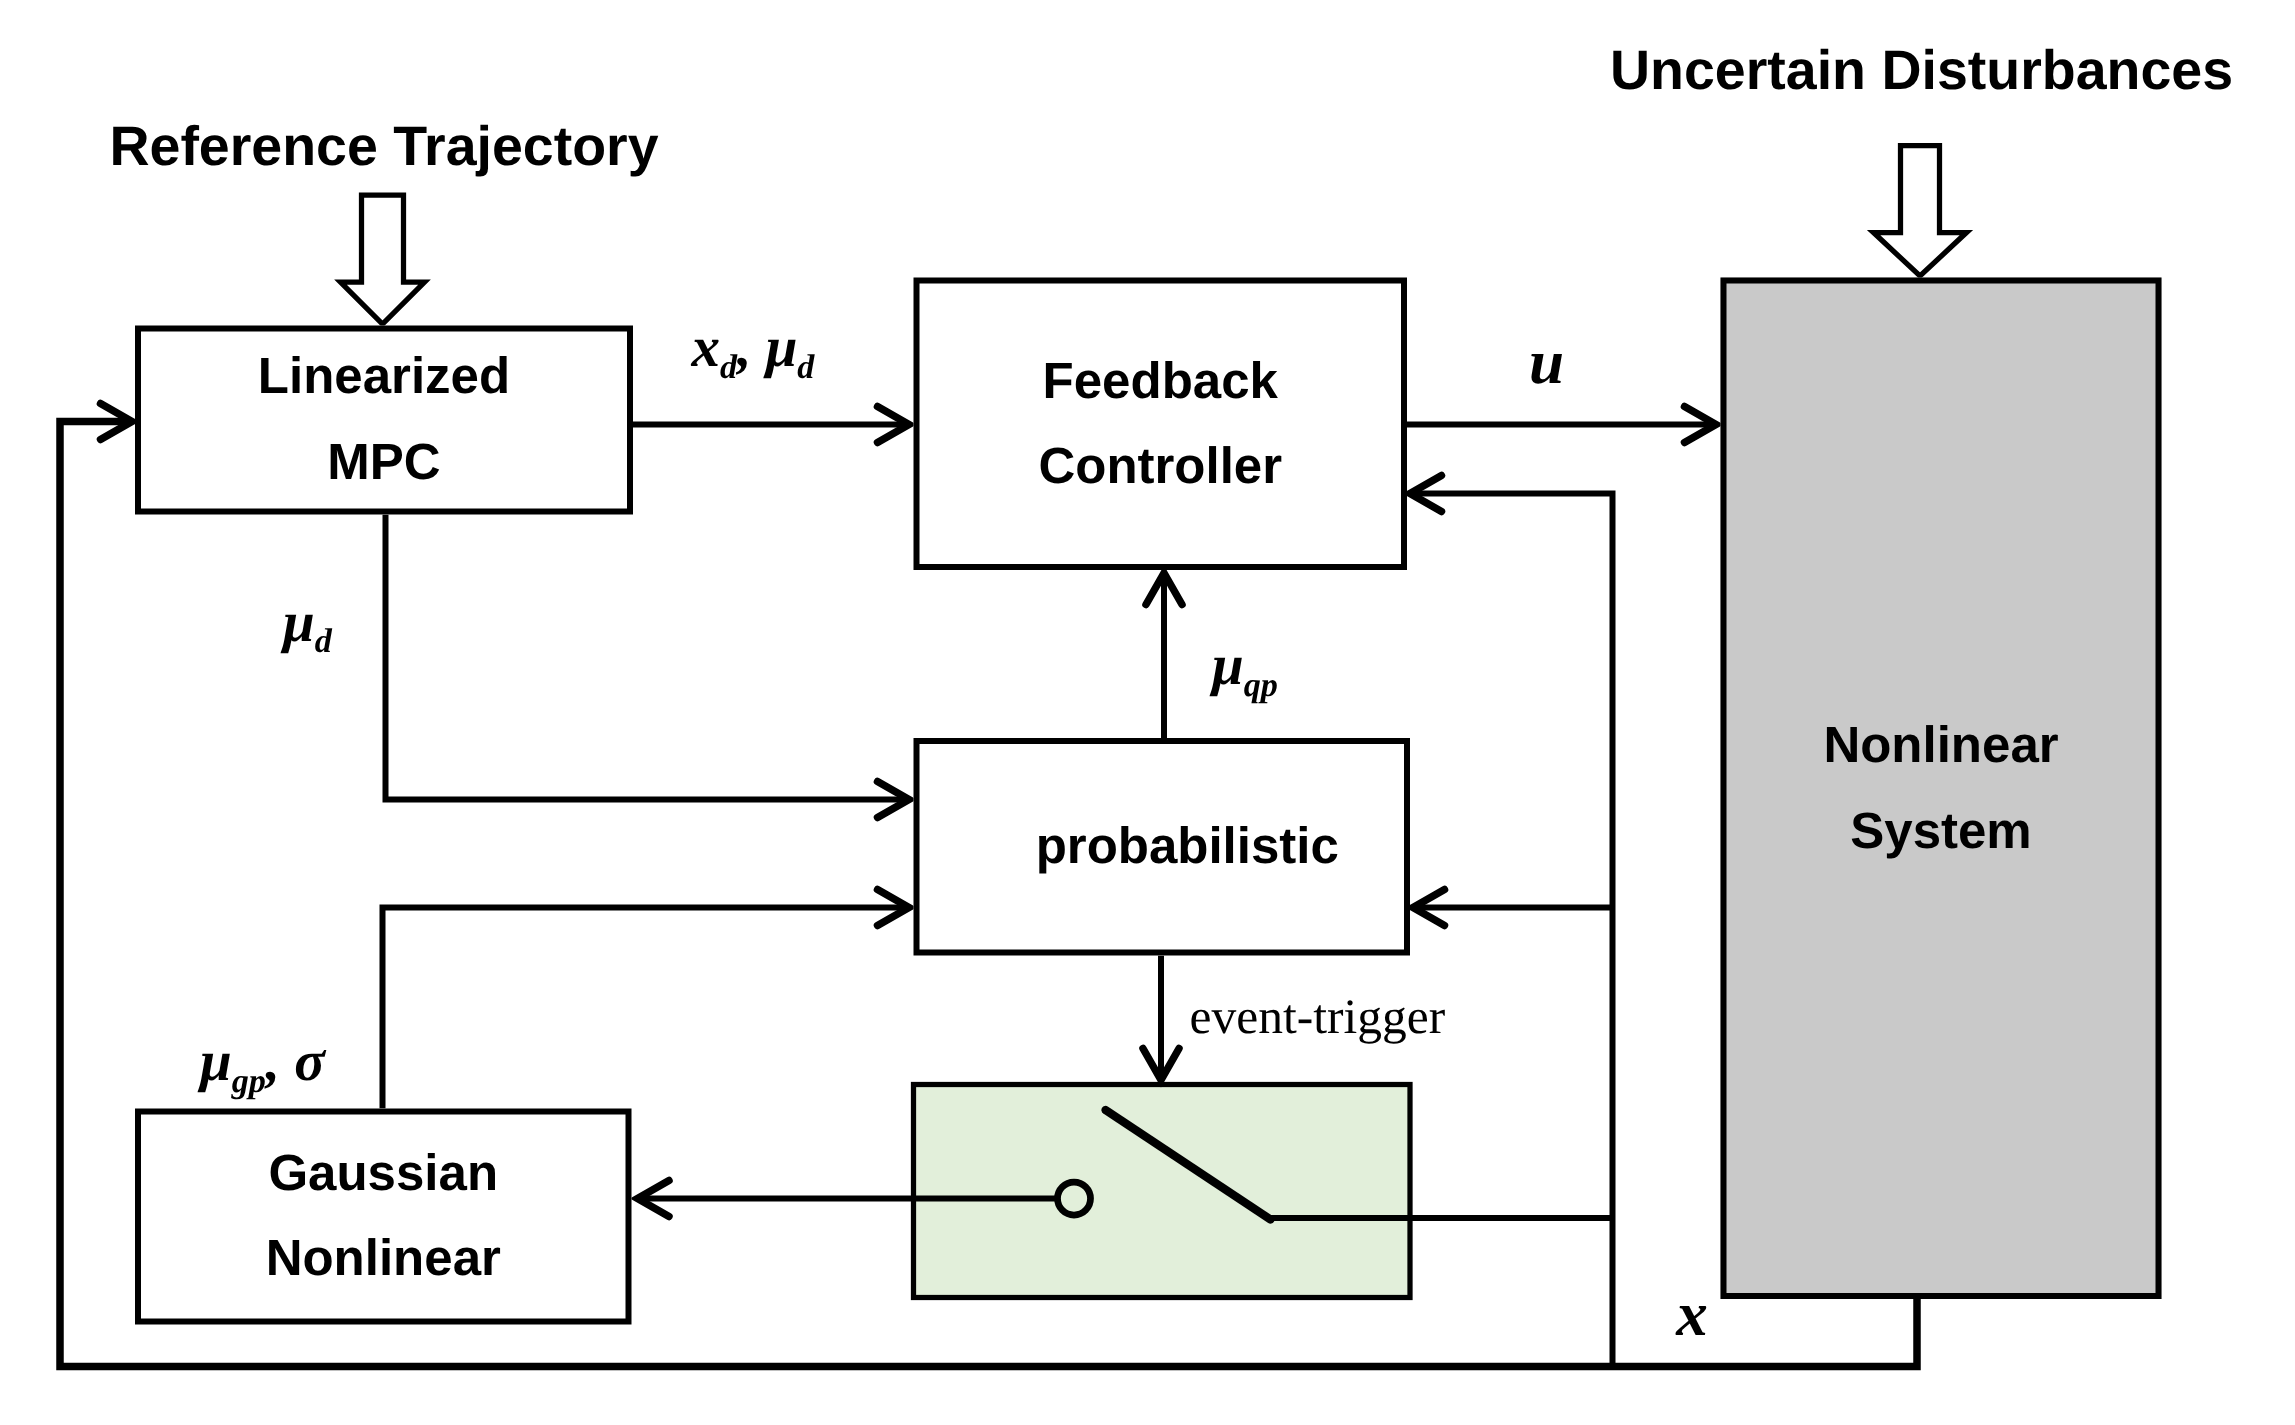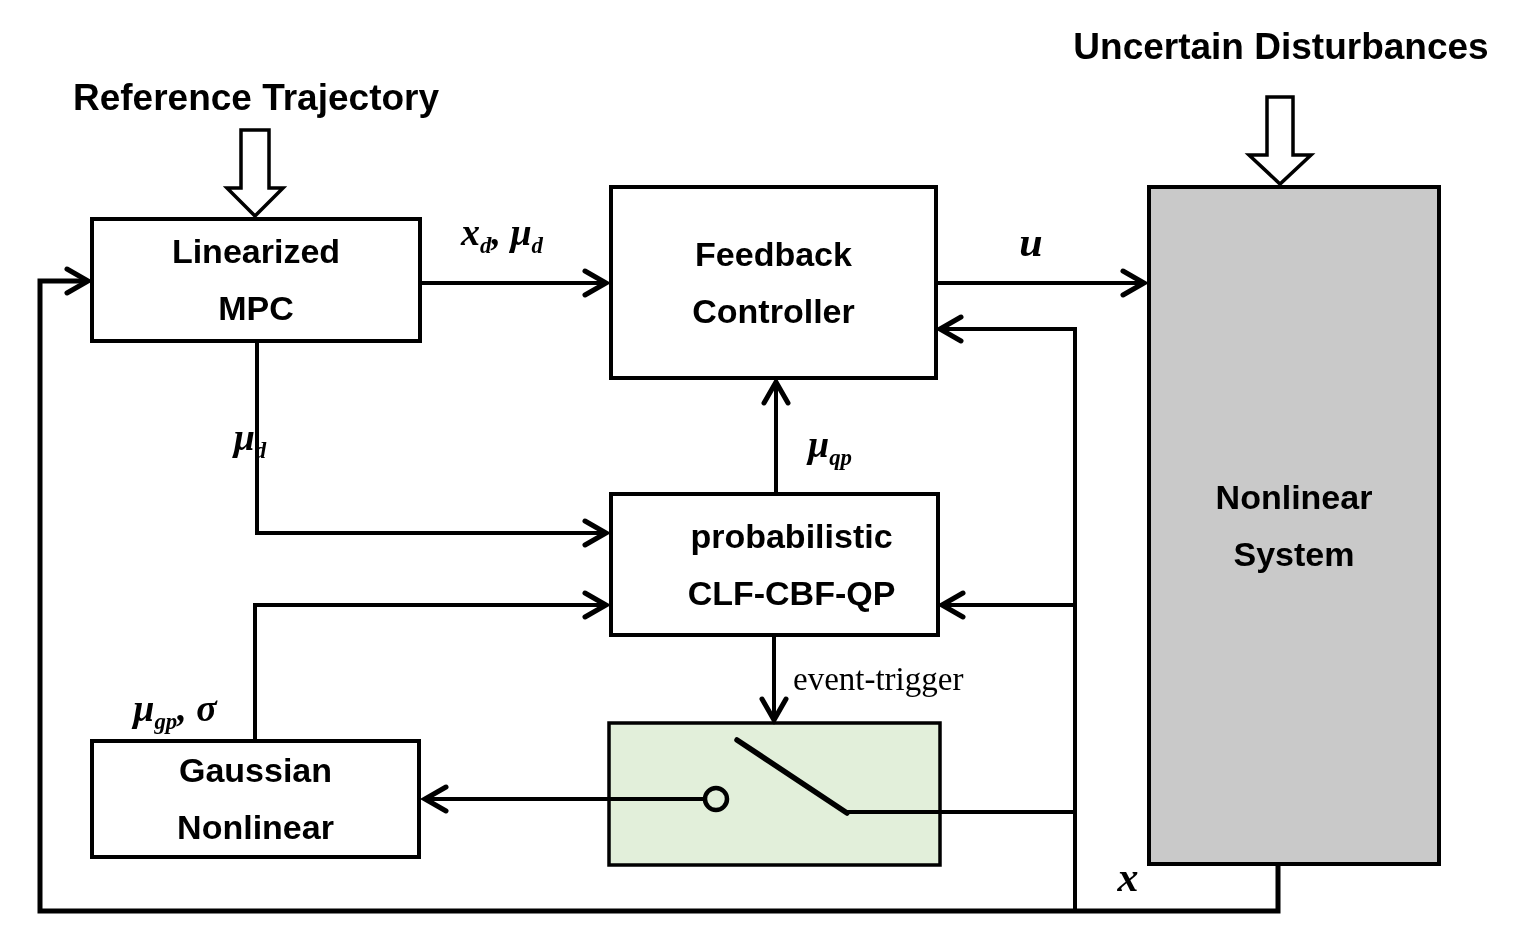--- a/index.html
+++ b/index.html
@@ -114,37 +114,36 @@
     <span>Controller</span>
   </div>
 
   <div class="box gray" style="left:1147px;top:185px;width:294px;height:681px;">
     <span>Nonlinear</span>
     <span>System</span>
   </div>
 
   <div class="box" style="left:609px;top:492px;width:331px;height:145px;padding-left:34px;">
     <span>probabilistic</span>
-    <span>CLF-CBF-QP</span>
   </div>
 
-  <div class="box" style="left:90px;top:739px;width:331px;height:120px;text-align:center;">
+  <div class="box" style="left:90px;top:739px;width:331px;height:144px;text-align:center;">
     <span>Gaussian</span>
     <span>Nonlinear</span>
   </div>
 
   <div class="math" style="left:502px;top:232px;">
     <span>x</span><sub>d</sub><span>, </span><span>μ</span><sub>d</sub>
   </div>
 
   <div class="math big" style="left:1031px;top:242px;">
     <span>u</span>
   </div>
 
-  <div class="math" style="left:205px;top:437px;margin-left:45px;">
+  <div class="math" style="left:205px;top:415px;">
     <span>μ</span><sub>d</sub>
   </div>
 
   <div class="math" style="left:830px;top:444px;">
     <span>μ</span><sub>qp</sub>
   </div>
 
   <div class="math" style="left:175px;top:708px;">
     <span>μ</span><sub>gp</sub><span>, </span><span>σ</span>
   </div>

